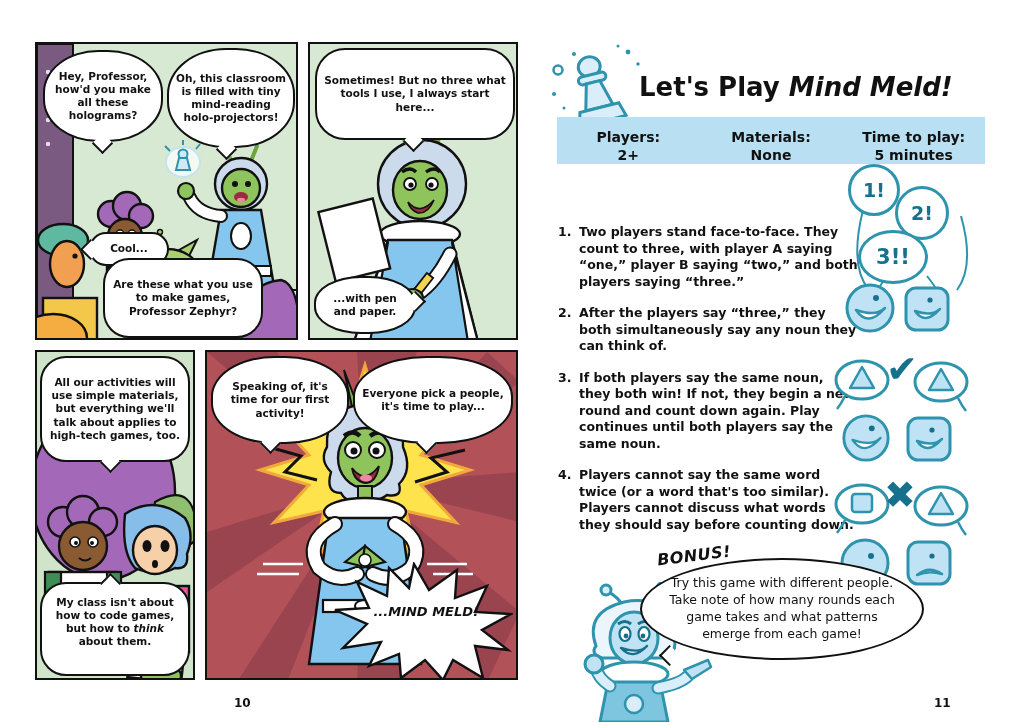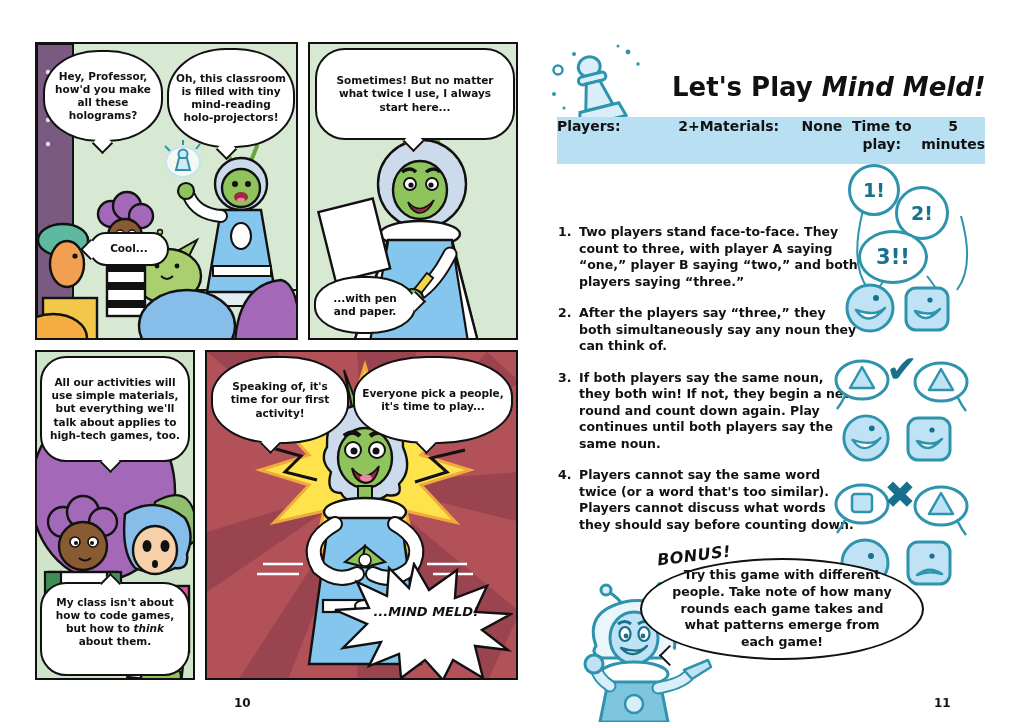--- a/index.html
+++ b/index.html
@@ -15,31 +15,31 @@
   .t-up{border-left:2.2px solid #111;border-top:2.2px solid #111}
   .t-left{border-left:2.2px solid #111;border-bottom:2.2px solid #111}
   .t-right{border-top:2.2px solid #111;border-right:2.2px solid #111}
   .pagenum{position:absolute;font-size:12px;font-weight:bold;z-index:6}
   .star-text{position:absolute;font-style:italic;font-weight:bold;font-size:13px;
     text-align:right;z-index:5;line-height:1.3}
   
   .rp-title{position:absolute;font-size:26px;font-weight:bold;white-space:nowrap}
   .rp-title em{font-style:italic}
   .infobar{position:absolute;display:flex;text-align:center;font-weight:bold;font-size:14px;line-height:1.3}
-  .infobar .col{flex:1;display:flex;flex-direction:row;justify-content:space-between}
+  .infobar .col{flex:1;display:flex;flex-direction:column;justify-content:flex-end}
   .steps{position:absolute;font-size:12.5px;font-weight:bold;line-height:1.32}
   .step{display:flex;gap:7px;margin-bottom:15px}
   .step .num{flex:0 0 14px}
   .cbub{position:absolute;background:#fff;border:3px solid #2e93ad;border-radius:50%;
     display:flex;align-items:center;justify-content:center;font-weight:bold;color:#17718c;z-index:3}
   .icnmark{position:absolute;color:#17718c;font-weight:bold;z-index:3;line-height:1}
   .ill{position:absolute;z-index:2}
   .bonus{position:absolute;background:#fff;border:2.5px solid #111;border-radius:50%;
     display:flex;align-items:center;justify-content:center;text-align:center;
-    font-weight:bold;font-size:12.5px;line-height:1.35;padding:14px 26px;box-sizing:border-box;z-index:4}
+    font-weight:normal;font-size:12.5px;line-height:1.35;padding:14px 26px;box-sizing:border-box;z-index:4}
   .bonus-label{position:absolute;font-style:italic;font-weight:bold;font-size:16px;
     background:#fff;padding:0 5px;transform:rotate(-7deg);z-index:6;letter-spacing:.5px}
 </style>
 </head>
 <body>
 
 <div class="spread">
 
   <div class="panel" style="left:35px;top:42px;width:263px;height:298px;background:#d7e8d3">
     <svg width="263" height="298" viewBox="0 0 263 298">
@@ -111,20 +111,21 @@
         <path d="M198,298 Q202,240 244,236 Q263,240 263,298 Z" fill="#a468b8" stroke="#111" stroke-width="2.4"></path>
         <ellipse cx="16" cy="294" rx="34" ry="24" fill="#f5ad42" stroke="#111" stroke-width="2.4"></ellipse>
       </g>
     </svg>
     <div class="bubble" style="left:6px;top:6px;width:120px;height:92px;border-radius:46%">Hey, Professor, how'd you make all these holograms?</div>
     <div class="tail t-down" style="left:58px;top:92px"></div>
     <div class="bubble" style="left:130px;top:4px;width:128px;height:100px;border-radius:46%">Oh, this classroom is filled with tiny mind-reading holo-projectors!</div>
     <div class="tail t-down" style="left:182px;top:98px"></div>
     <div class="bubble" style="left:52px;top:188px;width:80px;height:34px;border-radius:17px">Cool...</div>
     <div class="tail t-left" style="left:46px;top:198px"></div>
+    <div class="bubble" style="left:66px;top:214px;width:160px;height:80px;border-radius:26px">Are these what you use to make games, Professor Zephyr?</div>
   </div>
 
   <div class="panel" style="left:308px;top:42px;width:210px;height:298px;background:#d7e8d3">
     <svg width="210" height="298" viewBox="0 0 210 298">
       <rect width="210" height="298" fill="#d7e8d3"></rect>
       <path d="M98,104 L84,68" stroke="#6aa53e" stroke-width="5" stroke-linecap="round"></path>
       <circle cx="83" cy="66" r="4" fill="#8fc45c" stroke="#111" stroke-width="1.6"></circle>
       <path d="M126,102 L138,62" stroke="#6aa53e" stroke-width="5" stroke-linecap="round"></path>
       <circle cx="139" cy="60" r="4" fill="#8fc45c" stroke="#111" stroke-width="1.6"></circle>
       <circle cx="112" cy="140" r="44" fill="#ccdbec" stroke="#111" stroke-width="2.4"></circle>
@@ -143,21 +144,21 @@
       <path d="M140,210 Q126,238 108,250" fill="none" stroke="#111" stroke-width="15" stroke-linecap="round"></path>
       <path d="M140,210 Q126,238 108,250" fill="none" stroke="#fff" stroke-width="11" stroke-linecap="round"></path>
       <g transform="rotate(38 104 252)">
         <rect x="100" y="226" width="8" height="30" fill="#f3d44e" stroke="#111" stroke-width="1.8"></rect>
       </g>
       <ellipse cx="102" cy="254" rx="11" ry="9" fill="#8fc45c" stroke="#111" stroke-width="2.2"></ellipse>
       <g transform="rotate(-14 45 195)">
         <rect x="16" y="160" width="56" height="72" fill="#fff" stroke="#111" stroke-width="2.4"></rect>
       </g>
     </svg>
-    <div class="bubble" style="left:5px;top:4px;width:200px;height:92px;border-radius:30px">Sometimes! But no matter what twice I use, I always start here...</div>
+    <div class="bubble" style="left:5px;top:4px;width:200px;height:92px;border-radius:30px">Sometimes! But no three what tools I use, I always start here...</div>
     <div class="tail t-down" style="left:96px;top:90px"></div>
     <div class="bubble" style="left:4px;top:232px;width:102px;height:58px;border-radius:46%">...with pen and paper.</div>
     <div class="tail t-right" style="left:98px;top:250px"></div>
   </div>
 
   <div class="panel" style="left:35px;top:350px;width:160px;height:330px;background:#cfe4c9">
     <svg width="160" height="330" viewBox="0 0 160 330">
       <rect width="160" height="330" fill="#cfe4c9"></rect>
       <ellipse cx="66" cy="140" rx="72" ry="88" fill="#a468b8" stroke="#111" stroke-width="2.4"></ellipse>
       <path d="M118,150 Q160,126 160,186 Q142,208 114,188 Z" fill="#8fbf6f" stroke="#111" stroke-width="2.2"></path>
@@ -262,21 +263,21 @@
     </g>
     <circle cx="10" cy="26" r="4.5" fill="#fff" stroke="#2e93ad" stroke-width="2.5"></circle>
     <circle cx="26" cy="10" r="2" fill="#2e93ad"></circle>
       <circle cx="80" cy="8" r="2.4" fill="#2e93ad"></circle>
     <circle cx="90" cy="20" r="1.7" fill="#2e93ad"></circle>
       <circle cx="6" cy="50" r="2" fill="#2e93ad"></circle>
     <circle cx="16" cy="64" r="1.5" fill="#2e93ad"></circle>
       <circle cx="70" cy="2" r="1.5" fill="#2e93ad"></circle>
   </svg>
 
-  <div class="rp-title" style="left:672px;top:72px">
+  <div class="rp-title" style="left:639px;top:72px">
     <span>Let's Play </span><em>Mind Meld!</em></div>
 
   <div class="infobar" style="left:557px;top:117px;width:428px;height:47px;background:#b9e0f2">
     <div class="col">
       <span>Players:</span>
       <span>2+</span>
     </div>
     <div class="col">
       <span>Materials:</span>
       <span>None</span>

